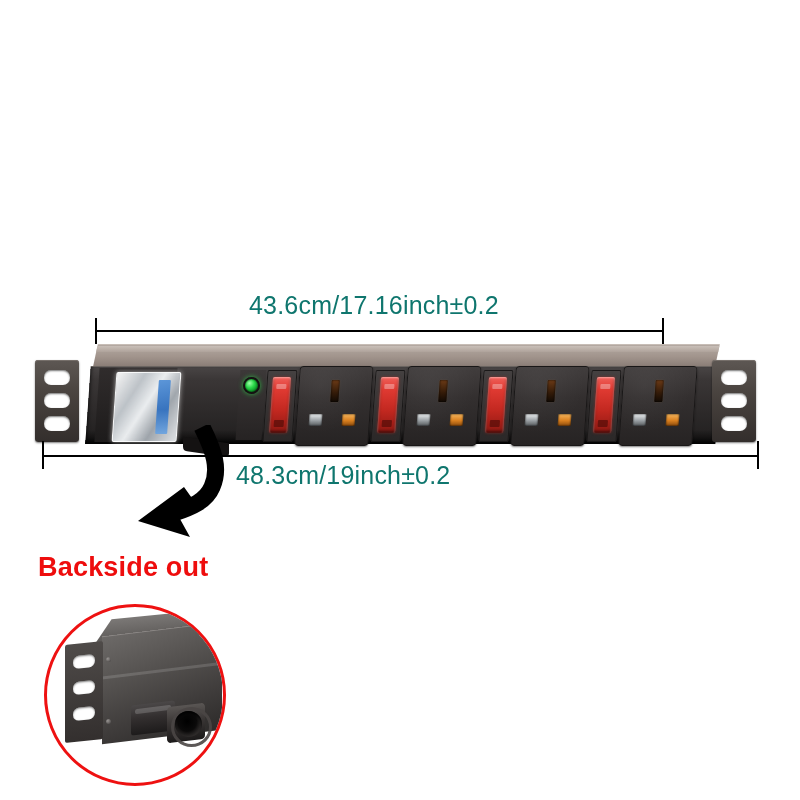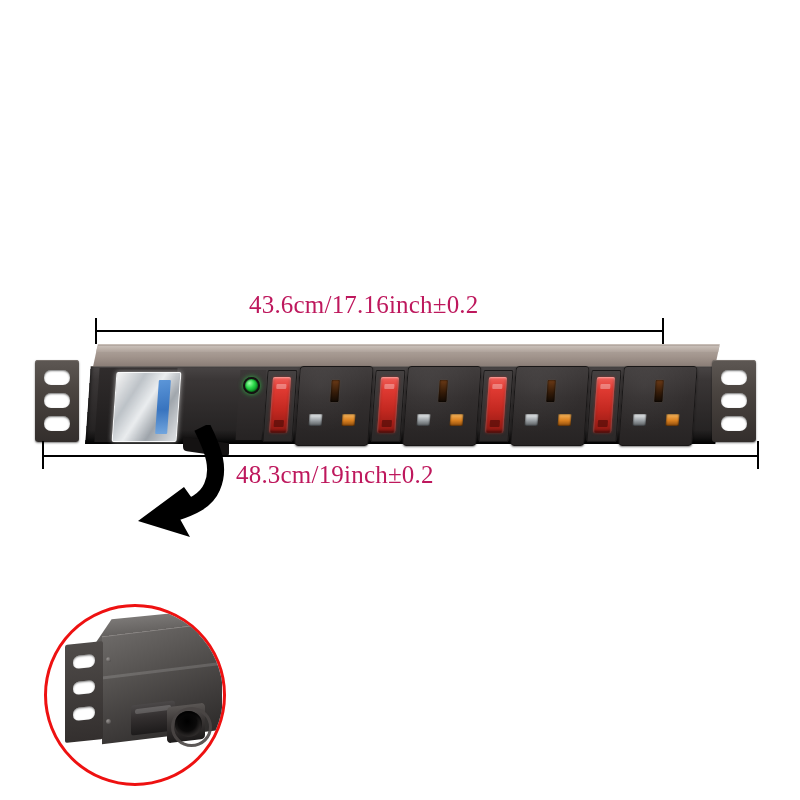--- a/index.html
+++ b/index.html
@@ -5,22 +5,22 @@
   html,body{margin:0;padding:0;}
   body{
     width:800px;height:800px;background:#ffffff;
     font-family:"Liberation Sans",sans-serif;
     position:relative;overflow:hidden;
   }
   .stage{position:absolute;inset:0;}
 
   
   .dim-label{
-    position:absolute;color:#be185d;white-space:nowrap;
-    font-weight:400;letter-spacing:.2px;font-family:Liberation Serif, serif;
+    position:absolute;color:#0f766e;white-space:nowrap;
+    font-weight:400;letter-spacing:.2px;
   }
   #dim-top-label{left:249px;top:291px;font-size:25px;}
   #dim-bottom-label{left:236px;top:461px;font-size:25px;text-align:right;}
 
   .dim-line{position:absolute;background:#000;height:2px;}
   .dim-tick{position:absolute;background:#000;width:2px;}
 
   #dim-top-line{left:95px;top:330px;width:569px;}
   #dim-top-tick-l{left:95px;top:318px;height:26px;}
   #dim-top-tick-r{left:662px;top:318px;height:28px;}
@@ -329,20 +329,21 @@
   <div class="dim-line" id="dim-bottom-line"></div>
   <div class="dim-tick" id="dim-bottom-tick-l"></div>
   <div class="dim-tick" id="dim-bottom-tick-r"></div>
   <div class="dim-label" id="dim-bottom-label">48.3cm/19inch±0.2</div>
 
   <svg id="callout-arrow" viewBox="0 0 140 120">
     <path d="M74,2 C86,26 92,44 84,62 C78,76 64,82 46,88" fill="none" stroke="#000" stroke-width="17" stroke-linecap="butt"></path>
     <path d="M56,62 L10,96 L62,112 L52,94 L66,76 Z" fill="#000"></path>
   </svg>
 
+  <div id="backside-label">Backside out</div>
 
   <div id="detail-circle">
     <div class="detail-clip">
       <div class="d-box-top"></div>
       <div class="d-box"></div>
       <div class="d-box-edge"></div>
       <div class="d-ear">
         <div class="d-ear-slot a"></div>
         <div class="d-ear-slot b"></div>
         <div class="d-ear-slot c"></div>

